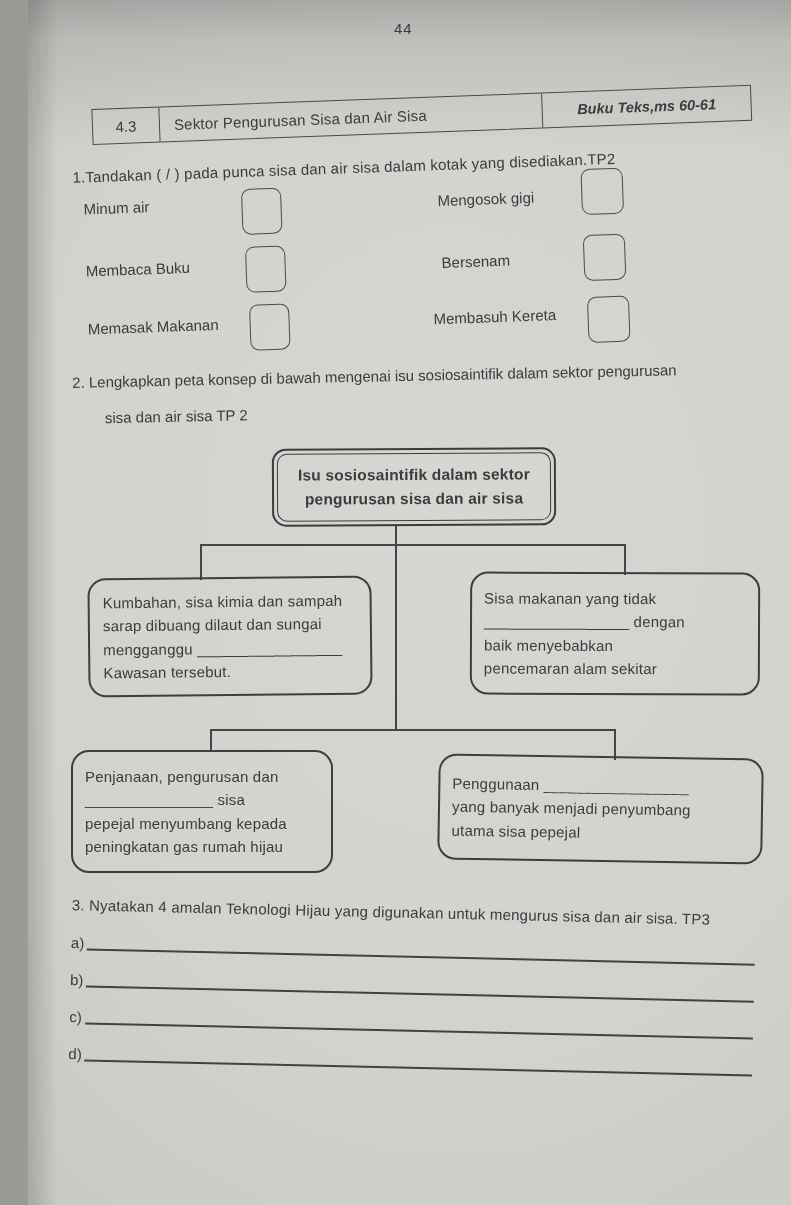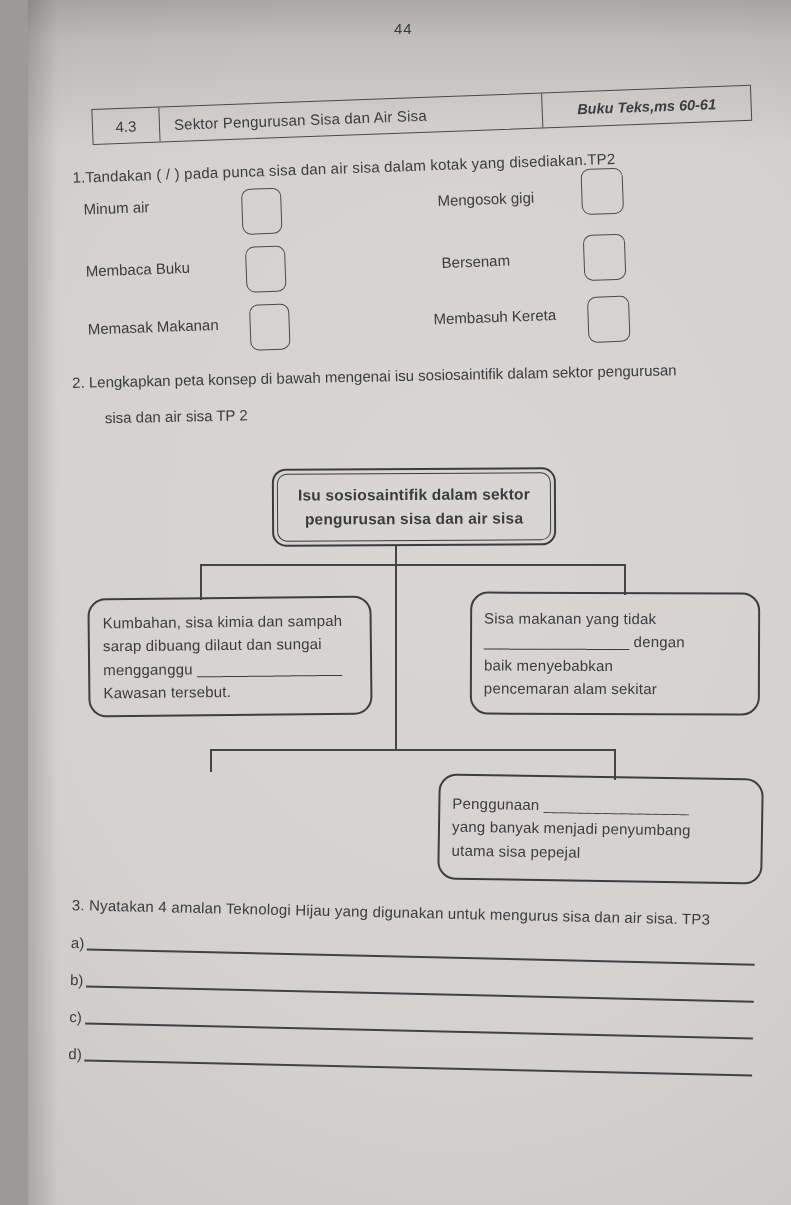--- a/index.html
+++ b/index.html
@@ -46,21 +46,21 @@
   .cb { position: absolute; width: 38px; height: 44px;
         border: 1.7px solid #4b4a4c; border-radius: 9px; background: transparent; }
 
   
   .q2t { left: 40px; top: 374px; width: 720px; height: 70px;
          transform: rotate(-1.2deg); transform-origin: 0 0; }
   .q2t .l1 { position: absolute; left: 4px; top: 0; }
   .q2t .l2 { position: absolute; left: 36px; top: 36px; }
 
   
-  .map { left: 0; top: 460px; width: 684px; height: 452px; }
+  .map { left: 0; top: 440px; width: 684px; height: 452px; }
   .mline { position: absolute; background: #454446; }
   .cbox {
     position: absolute;
     border: 2.5px solid #3e3d3f; border-radius: 18px;
     background: transparent;
     white-space: pre-line; line-height: 1.55; letter-spacing: 0.2px;
   }
   .center-box {
     position: absolute; left: 244px; top: 8px; width: 274px;
     border: 2px solid #3c3b3d; border-radius: 14px; padding: 3px;
@@ -141,20 +141,24 @@
     <div class="mline" style="left:586px; top:289px; width:2px;   height:31px;"></div>
 
     <div class="cbox boxTL">Kumbahan, sisa kimia dan sampah
 sarap dibuang dilaut dan sungai
 mengganggu _________________
 Kawasan tersebut.</div>
     <div class="cbox boxTR">Sisa makanan yang tidak
 _________________ dengan
 baik menyebabkan
 pencemaran alam sekitar</div>
+    <div class="cbox boxBL">Penjanaan, pengurusan dan
+_______________ sisa
+pepejal menyumbang kepada
+peningkatan gas rumah hijau</div>
     <div class="cbox boxBR">Penggunaan _________________
 yang banyak menjadi penyumbang
 utama sisa pepejal</div>
   </div>
 
   <div class="abs q3">
     <div class="qtext">3. Nyatakan 4 amalan Teknologi Hijau yang digunakan untuk mengurus sisa dan air sisa. TP3</div>
 
     <div class="q3row r0">
       <span class="lbl">a)</span>

